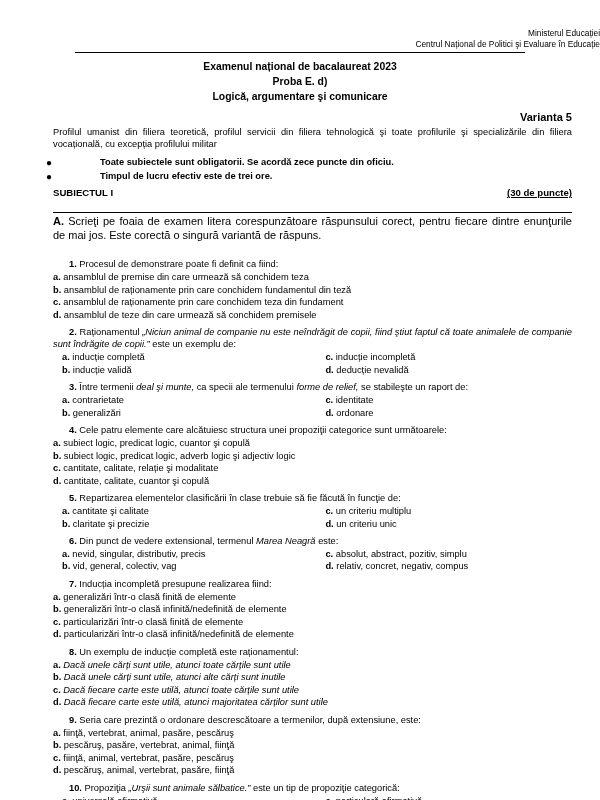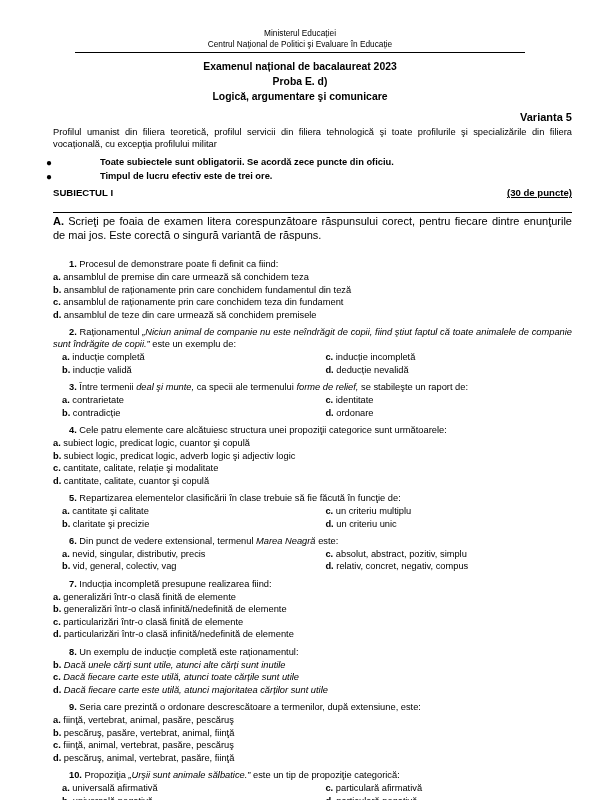--- a/index.html
+++ b/index.html
@@ -9,21 +9,21 @@
     background:#ffffff;
     font-family:"Liberation Sans", sans-serif;
     color:#000000;
     font-size:9.3px;
     line-height:1.26;
     overflow:hidden;
   }
   .page { width:600px; height:800px; position:relative; padding:0; }
 
   
-  .ministry { text-align:center; font-size:8.3px; line-height:1.35; padding-top:28px; }
+  .ministry { text-align:right; font-size:8.3px; line-height:1.35; padding-top:28px; }
   .hrule { border:0; border-top:1px solid #000; margin:2px 75px 0 75px; height:0; }
 
   .title-block { text-align:center; font-weight:bold; font-size:10.4px; line-height:1.42; margin-top:7px; }
 
   .varianta { text-align:right; font-weight:bold; font-size:11px; margin:6px 28px 0 0; }
 
   .profil {
     margin:1px 28px 0 53px;
     text-align:justify;
     font-size:9.3px;
@@ -146,21 +146,21 @@
             <div class="ans"><b>c.</b><span> inducție incompletă</span></div>
             <div class="ans"><b>d.</b><span> deducție nevalidă</span></div>
           </div>
         </div>
       </div>
       <div class="qblock">
         <div class="qstem"><b>3.</b><span> Între termenii </span><i>deal şi munte,</i><span> ca specii ale termenului </span><i>forme de relief,</i><span> se stabileşte un raport de:</span></div>
         <div class="ans-2col">
           <div class="col left">
             <div class="ans"><b>a.</b><span> contrarietate</span></div>
-            <div class="ans"><b>b.</b><span> contradicție</span></div>
+            <div class="ans"><b>b.</b><span> generalizări</span></div>
           </div>
           <div class="col right">
             <div class="ans"><b>c.</b><span> identitate</span></div>
             <div class="ans"><b>d.</b><span> ordonare</span></div>
           </div>
         </div>
       </div>
       <div class="qblock">
         <div class="qstem"><b>4.</b><span> Cele patru elemente care alcătuiesc structura unei propoziţii categorice sunt următoarele:</span></div>
         <div class="ans-list">
@@ -201,20 +201,21 @@
         <div class="ans-list">
           <div class="ans"><b>a.</b><span> generalizări într-o clasă finită de elemente</span></div>
           <div class="ans"><b>b.</b><span> generalizări într-o clasă infinită/nedefinită de elemente</span></div>
           <div class="ans"><b>c.</b><span> particularizări într-o clasă finită de elemente</span></div>
           <div class="ans"><b>d.</b><span> particularizări într-o clasă infinită/nedefinită de elemente</span></div>
         </div>
       </div>
       <div class="qblock">
         <div class="qstem"><b>8.</b><span> Un exemplu de inducție completă este raționamentul:</span></div>
         <div class="ans-list">
+          <div class="ans"><b>a.</b><i> Dacă unele cărți sunt utile, atunci toate cărțile sunt utile</i></div>
           <div class="ans"><b>b.</b><i> Dacă unele cărți sunt utile, atunci alte cărți sunt inutile</i></div>
           <div class="ans"><b>c.</b><i> Dacă fiecare carte este utilă, atunci toate cărțile sunt utile</i></div>
           <div class="ans"><b>d.</b><i> Dacă fiecare carte este utilă, atunci majoritatea cărților sunt utile</i></div>
         </div>
       </div>
       <div class="qblock">
         <div class="qstem"><b>9.</b><span> Seria care prezintă o ordonare descrescătoare a termenilor, după extensiune, este:</span></div>
         <div class="ans-list">
           <div class="ans"><b>a.</b><span>  fiinţă, vertebrat, animal, pasăre, pescăruş</span></div>
           <div class="ans"><b>b.</b><span>  pescăruş, pasăre, vertebrat, animal, fiinţă</span></div>

